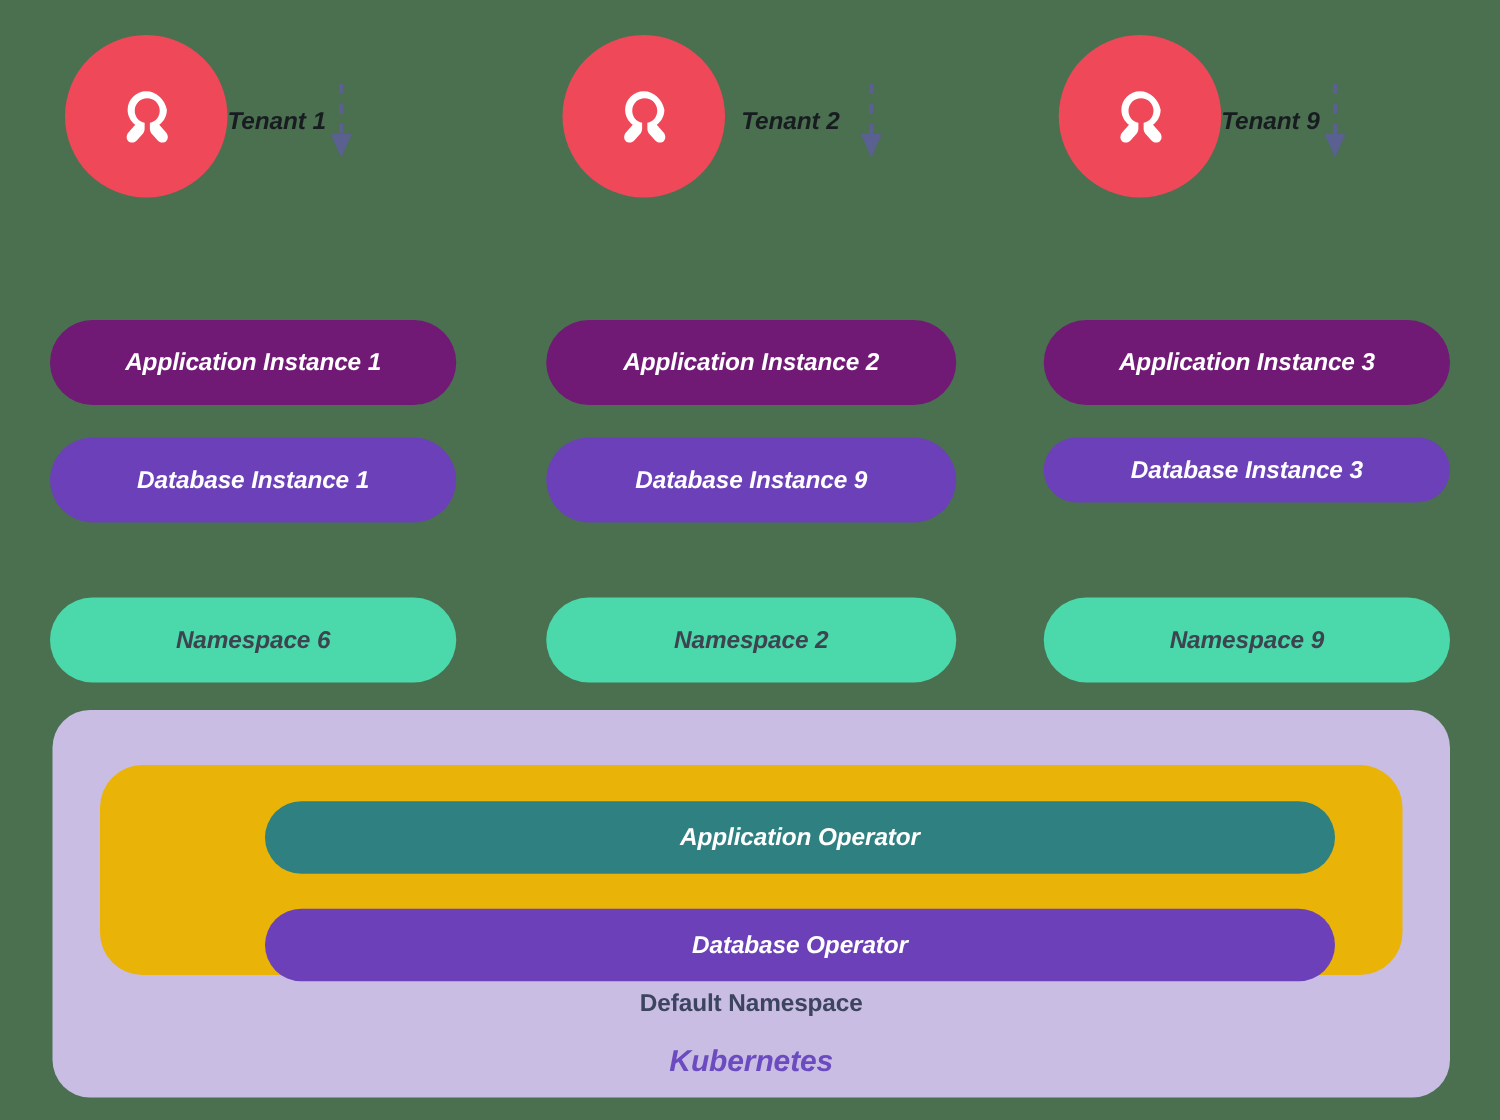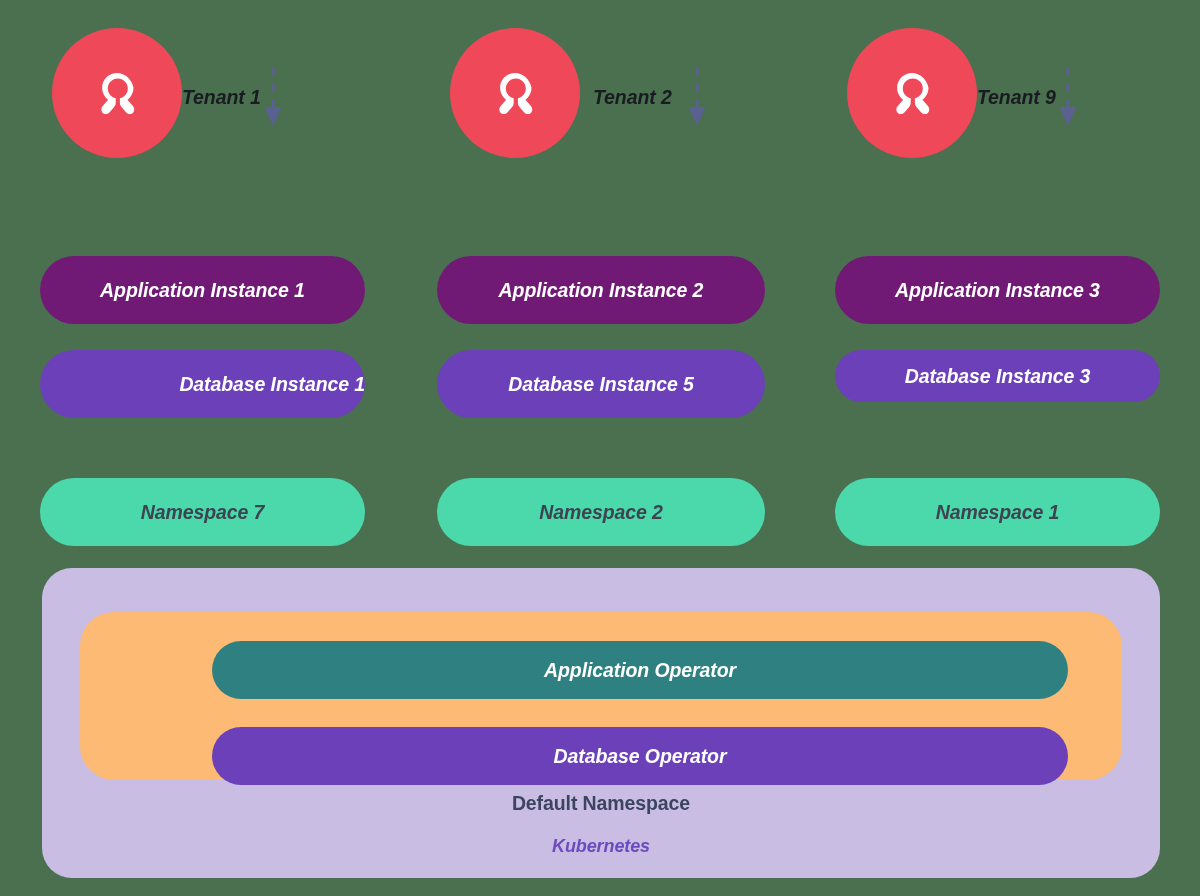--- a/index.html
+++ b/index.html
@@ -83,21 +83,21 @@
     background: #c9bde3;
     border-radius: 30px;
     box-sizing: border-box;
   }
   #k8s-inner-panel {
     position: absolute;
     left: 38px;
     top: 44px;
     width: 1042px;
     height: 168px;
-    background: #fdba74;
+    background: #eab308;
     border-radius: 34px;
     box-sizing: border-box;
   }
   .operator-pill {
     position: absolute;
     left: 132px;
     width: 856px;
     height: 58px;
     display: flex;
     align-items: center;
@@ -123,21 +123,21 @@
     color: #3d4460;
     letter-spacing: -0.1px;
     white-space: nowrap;
   }
   #k8s-label {
     position: absolute;
     left: 0;
     top: 268px;
     width: 1118px;
     text-align: center;
-    font-size: 18px;
+    font-size: 24px;
     font-style: italic;
     font-weight: bold;
     color: #6b4bbf;
     letter-spacing: -0.1px;
     white-space: nowrap;
   }
 </style>
 </head>
 <body>
 
@@ -197,38 +197,38 @@
   <div class="pill pill-app" style="left:40px;  top:256px; width:325px; height:68px;">
     <span>Application Instance 1</span>
   </div>
   <div class="pill pill-app" style="left:437px; top:256px; width:328px; height:68px;">
     <span>Application Instance 2</span>
   </div>
   <div class="pill pill-app" style="left:835px; top:256px; width:325px; height:68px;">
     <span>Application Instance 3</span>
   </div>
 
-  <div class="pill pill-db" style="left:40px;  top:350px; width:325px; height:68px;justify-content:flex-end;">
+  <div class="pill pill-db" style="left:40px;  top:350px; width:325px; height:68px;">
     <span>Database Instance 1</span>
   </div>
   <div class="pill pill-db" style="left:437px; top:350px; width:328px; height:68px;">
-    <span>Database Instance 5</span>
+    <span>Database Instance 9</span>
   </div>
   <div class="pill pill-db" style="left:835px; top:350px; width:325px; height:52px;">
     <span>Database Instance 3</span>
   </div>
 
   <div class="pill pill-ns" style="left:40px;  top:478px; width:325px; height:68px;">
-    <span>Namespace 7</span>
+    <span>Namespace 6</span>
   </div>
   <div class="pill pill-ns" style="left:437px; top:478px; width:328px; height:68px;">
     <span>Namespace 2</span>
   </div>
   <div class="pill pill-ns" style="left:835px; top:478px; width:325px; height:68px;">
-    <span>Namespace 1</span>
+    <span>Namespace 9</span>
   </div>
 
   <div id="k8s-container">
 
     <div id="k8s-inner-panel">
 
       <div class="operator-pill" id="op-app">
         <span>Application Operator</span>
       </div>
 

